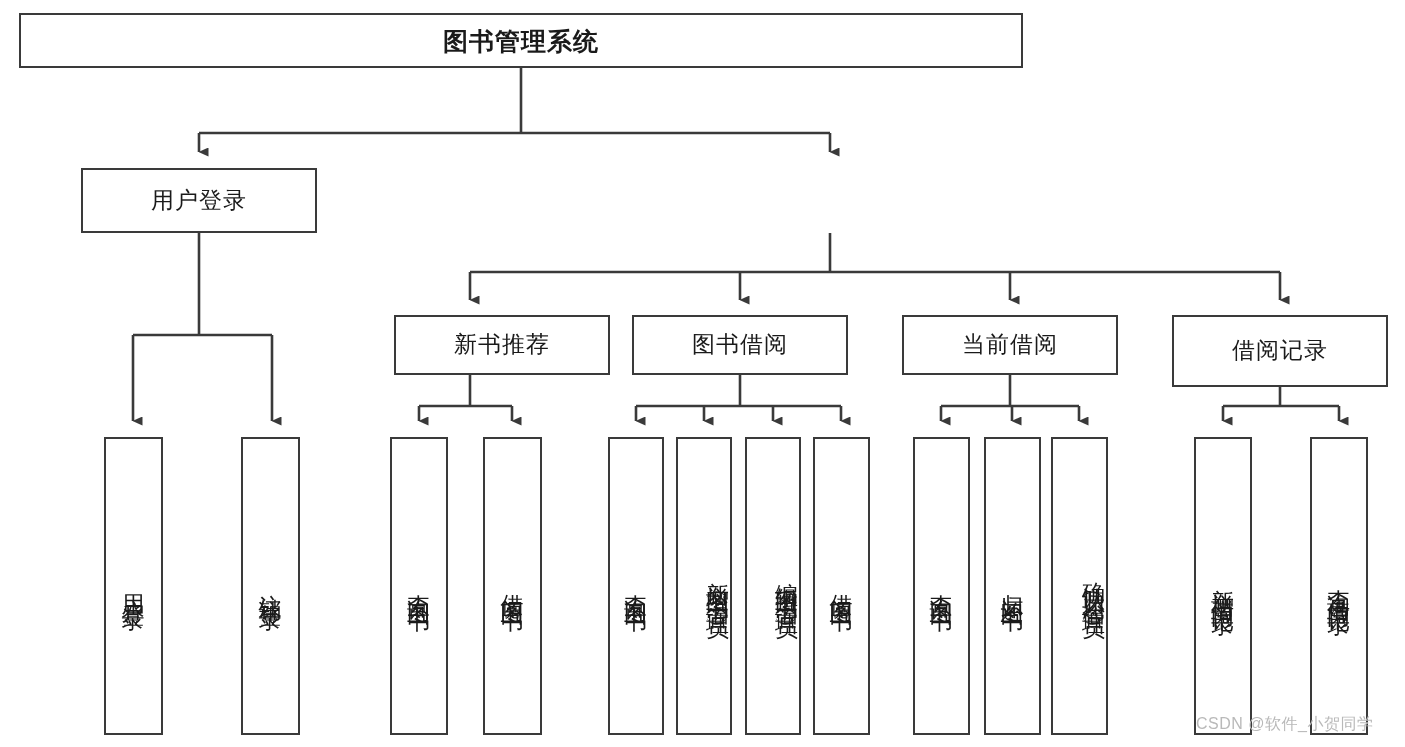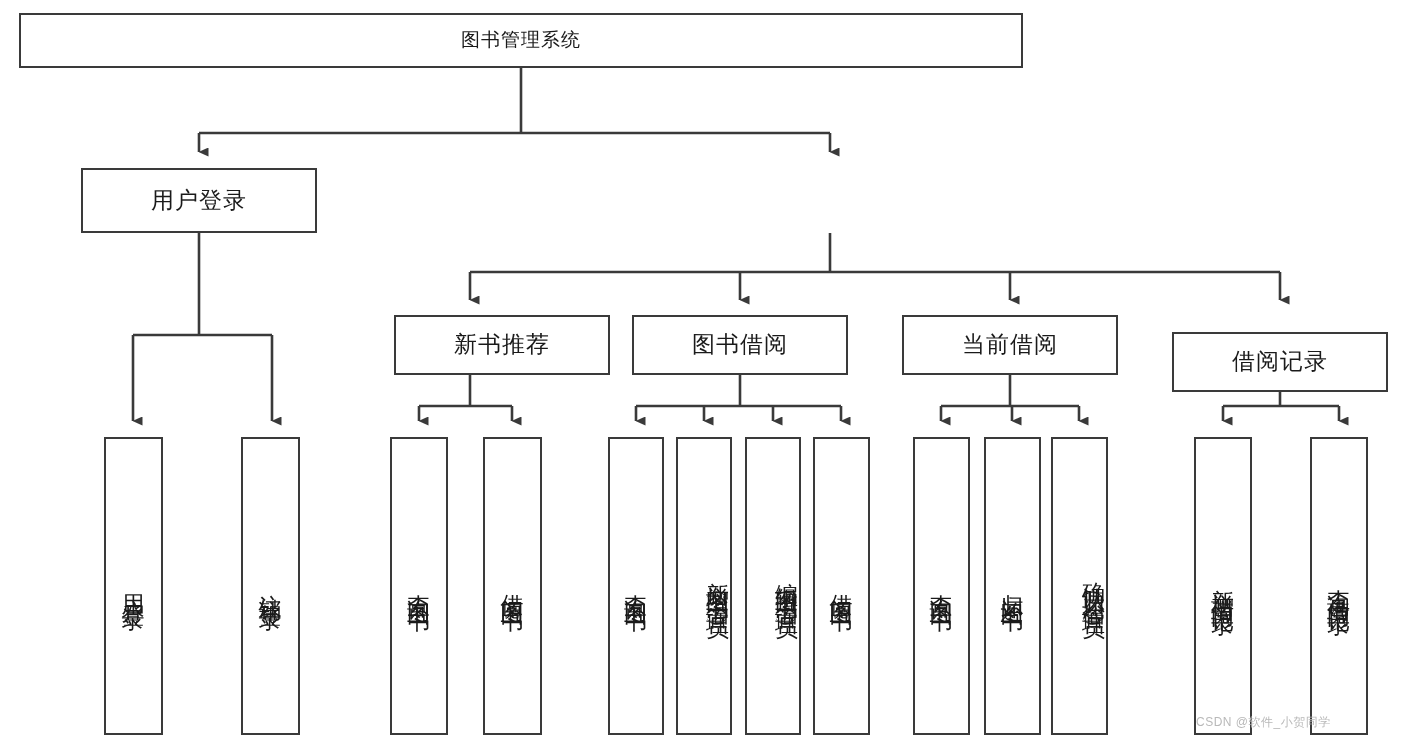--- a/index.html
+++ b/index.html
@@ -34,39 +34,40 @@
     align-items: center;
     justify-content: center;
     color: #1a1a1a;
   }
   .node.horiz {
     font-size: 23px;
     letter-spacing: 1px;
     line-height: 1.2;
   }
   .node.title {
-    font-size: 19px;
+    font-size: 25px;
+    font-weight: bold;
   }
   .node.vert {
     writing-mode: vertical-rl;
     text-orientation: upright;
     font-size: 23px;
     letter-spacing: 5px;
     line-height: 1.05;
     padding-top: 4px;
     padding-bottom: 4px;
     align-items: center;
     justify-content: center;
   }
   .node.vert.toptext {
     align-items: flex-start;
   }
   .watermark {
     position: absolute;
-    font-size: 12px;
+    font-size: 16px;
     color: #b9b9b9;
     white-space: nowrap;
     letter-spacing: 0.5px;
   }
 </style>
 </head>
 <body>
 
 <div id="canvas">
 
@@ -123,21 +124,21 @@
     </g>
   </svg>
 
   <div class="node horiz title" style="left: 19px; top: 13px; width: 1004px; height: 55px;">图书管理系统</div>
 
   <div class="node horiz" style="left: 81px; top: 168px; width: 236px; height: 65px;">用户登录</div>
 
   <div class="node horiz" style="left: 362px; top: 315px; width: 216px; height: 60px; margin-left: 32px;">新书推荐</div>
   <div class="node horiz" style="left: 632px; top: 315px; width: 216px; height: 60px;">图书借阅</div>
   <div class="node horiz" style="left: 902px; top: 315px; width: 216px; height: 60px;">当前借阅</div>
-  <div class="node horiz" style="left: 1172px; top: 332px; width: 216px; height: 60px;">借阅记录</div>
+  <div class="node horiz" style="left: 1172px; top: 315px; width: 216px; height: 72px;">借阅记录</div>
 
   <div class="node vert" style="left: 104px; top: 437px; width: 59px; height: 298px;">用户登录</div>
   <div class="node vert" style="left: 241px; top: 437px; width: 59px; height: 298px;">注销登录</div>
   <div class="node vert" style="left: 390px; top: 437px; width: 58px; height: 298px;">查询图书</div>
   <div class="node vert" style="left: 483px; top: 437px; width: 59px; height: 298px;">借阅图书</div>
   <div class="node vert" style="left: 608px; top: 437px; width: 56px; height: 298px;">查询图书</div>
   <div class="node vert toptext" style="left: 676px; top: 437px; width: 56px; height: 298px;">新增图书（管理员）</div>
   <div class="node vert toptext" style="left: 745px; top: 437px; width: 56px; height: 298px;">编辑图书（管理员）</div>
   <div class="node vert" style="left: 813px; top: 437px; width: 57px; height: 298px;">借阅图书</div>
   <div class="node vert" style="left: 913px; top: 437px; width: 57px; height: 298px;">查询图书</div>

